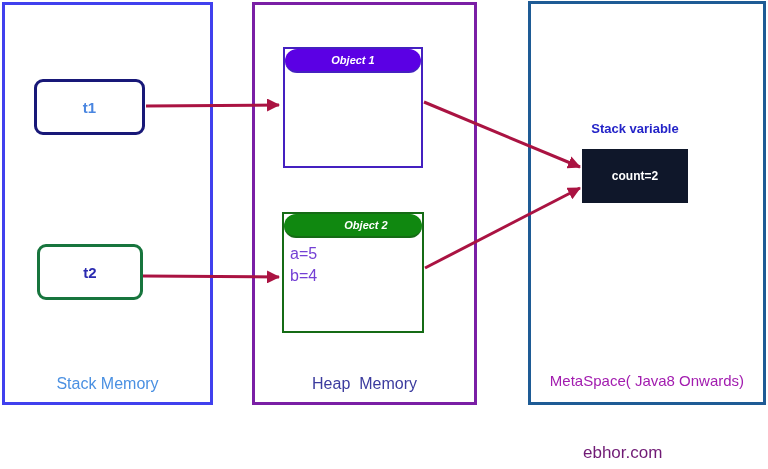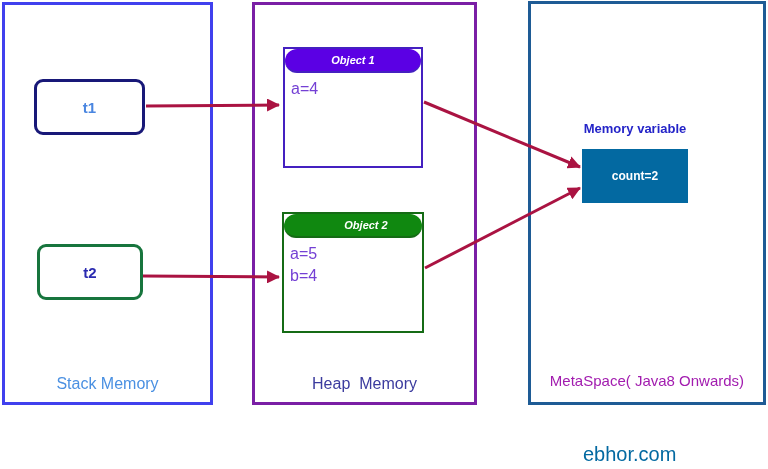--- a/index.html
+++ b/index.html
@@ -37,27 +37,27 @@
   .object1-box .object-header{background:#5b00e4;border-bottom:2px solid #4420c0;}
   .object2-box .object-header{background:#108810;border-bottom:2px solid #156b15;padding-left:26px;}
   .object-values{padding:5px 0 0 6px;color:#7440d4;font-size:16px;}
   .object-values div{line-height:22px;}
   
   .static-label{
     position:absolute;left:560px;top:121px;width:150px;text-align:center;
     color:#2424c8;font-weight:bold;font-size:13px;
   }
   .count-box{
-    position:absolute;left:582px;top:149px;width:106px;height:54px;background:#0369a1;
+    position:absolute;left:582px;top:149px;width:106px;height:54px;background:#0f172a;
     display:flex;align-items:center;justify-content:center;
     color:#ffffff;font-weight:bold;font-size:12px;
   }
   
   .watermark{
-    position:absolute;left:583px;top:443px;font-size:20px;color:#0369a1;
+    position:absolute;left:583px;top:443px;font-size:17px;color:#701a75;
   }
   
   .arrows{position:absolute;left:0;top:0;width:768px;height:469px;pointer-events:none;}
   .arrows line{stroke-width:3;}
 </style>
 </head>
 <body>
 
 <div class="canvas">
 
@@ -76,33 +76,32 @@
   <div class="thread-box t1-box">
     <span>t1</span>
   </div>
   <div class="thread-box t2-box">
     <span>t2</span>
   </div>
 
   <div class="object-box object1-box">
     <div class="object-header">Object 1</div>
     <div class="object-values">
-      <div>a=4</div>
     </div>
   </div>
 
   <div class="object-box object2-box">
     <div class="object-header">Object 2</div>
     <div class="object-values">
       <div>a=5</div>
       <div>b=4</div>
     </div>
   </div>
 
-  <div class="static-label">Memory variable</div>
+  <div class="static-label">Stack variable</div>
   <div class="count-box">
     <span>count=2</span>
   </div>
 
   <svg class="arrows" viewBox="0 0 768 469">
     <defs>
       <marker id="ah" markerUnits="userSpaceOnUse" markerWidth="14" markerHeight="13" refX="12" refY="6.5" orient="auto">
         <path d="M0,0 L13,6.5 L0,13 Z" fill="#aa1342"></path>
       </marker>
     </defs>

